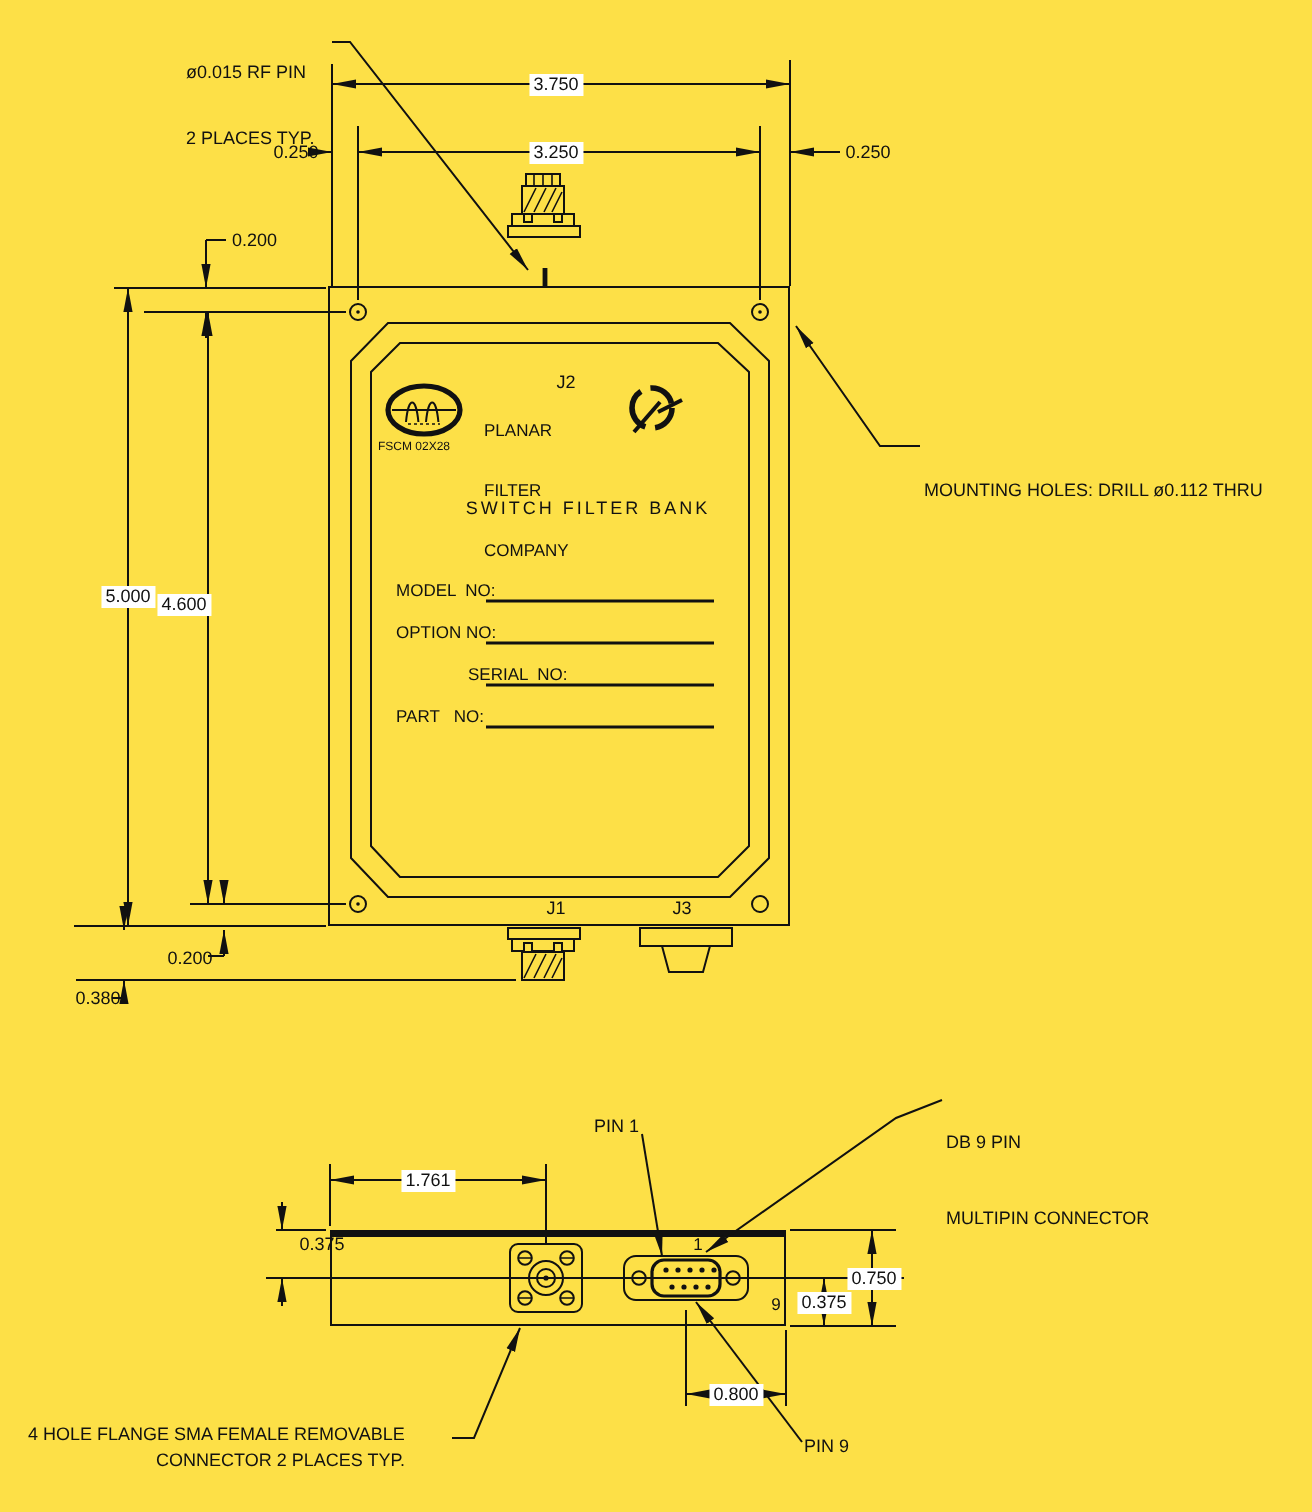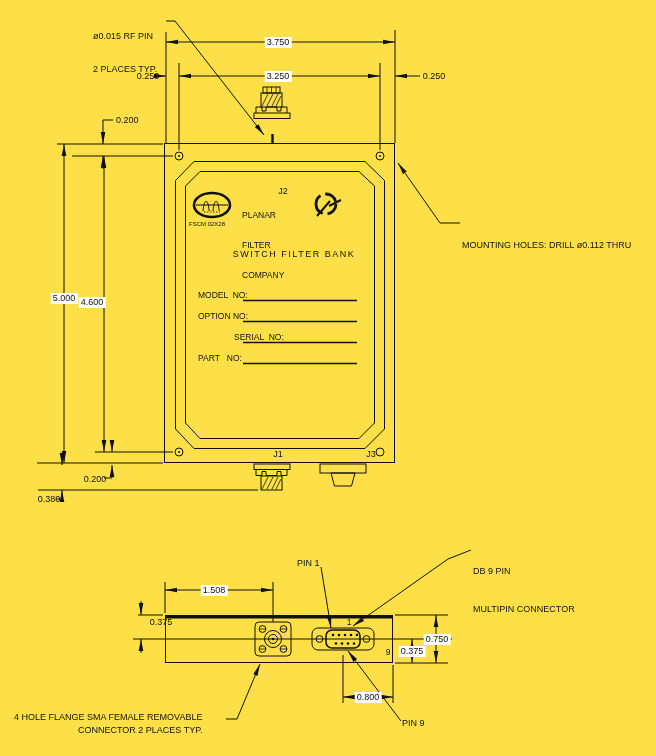--- a/index.html
+++ b/index.html
@@ -192,35 +192,35 @@
   <div class="lbl ctr" style="left:138px;top:71px;">0.250</div>
   <div class="lbl ctr" style="left:424px;top:71px;">0.250</div>
   <div class="lbl" style="left:116px;top:115px;">0.200</div>
   <div class="lbl ctr bg" style="left:64px;top:293px;">5.000</div>
   <div class="lbl ctr bg" style="left:92px;top:297px;">4.600</div>
   <div class="lbl ctr" style="left:85px;top:474px;">0.200</div>
   <div class="lbl ctr" style="left:39px;top:494px;">0.380</div>
 
   <div class="lbl ctr" style="left:273px;top:150px;margin-top:36px;">J2</div>
   <div class="lbl ctr" style="left:268px;top:449px;">J1</div>
-  <div class="lbl ctr" style="left:361px;top:449px;">J3</div>
+  <div class="lbl ctr" style="left:331px;top:449px;">J3</div>
 
   <div class="lbl fs8" style="left:242px;top:190px;">
     <div>PLANAR</div>
     <div>FILTER</div>
     <div>COMPANY</div>
   </div>
   <div class="lbl fs6" style="left:189px;top:221px;">FSCM 02X28</div>
   <div class="lbl ctr title" style="left:284px;top:249px;">SWITCH FILTER BANK</div>
   <div class="lbl fs8" style="left:198px;top:290px;text-align:right;">MODEL  NO:</div>
   <div class="lbl fs8" style="left:198px;top:311px;">OPTION NO:</div>
   <div class="lbl fs8" style="left:198px;top:332px;margin-left:36px;">SERIAL  NO:</div>
   <div class="lbl fs8" style="left:198px;top:353px;">PART   NO:</div>
 
-  <div class="lbl ctr bg" style="left:214px;top:585px;">1.508</div>
+  <div class="lbl ctr bg" style="left:214px;top:585px;">1.761</div>
   <div class="lbl ctr" style="left:151px;top:617px;">0.375</div>
   <div class="lbl ctr bg" style="left:437px;top:634px;">0.750</div>
   <div class="lbl ctr bg" style="left:412px;top:646px;">0.375</div>
   <div class="lbl ctr bg" style="left:368px;top:692px;">0.800</div>
 
   <div class="lbl" style="left:297px;top:558px;">PIN 1</div>
   <div class="lbl" style="left:473px;top:540px;line-height:12.5px;">
     <div>DB 9 PIN</div>
     <div>MULTIPIN CONNECTOR</div>
   </div>

